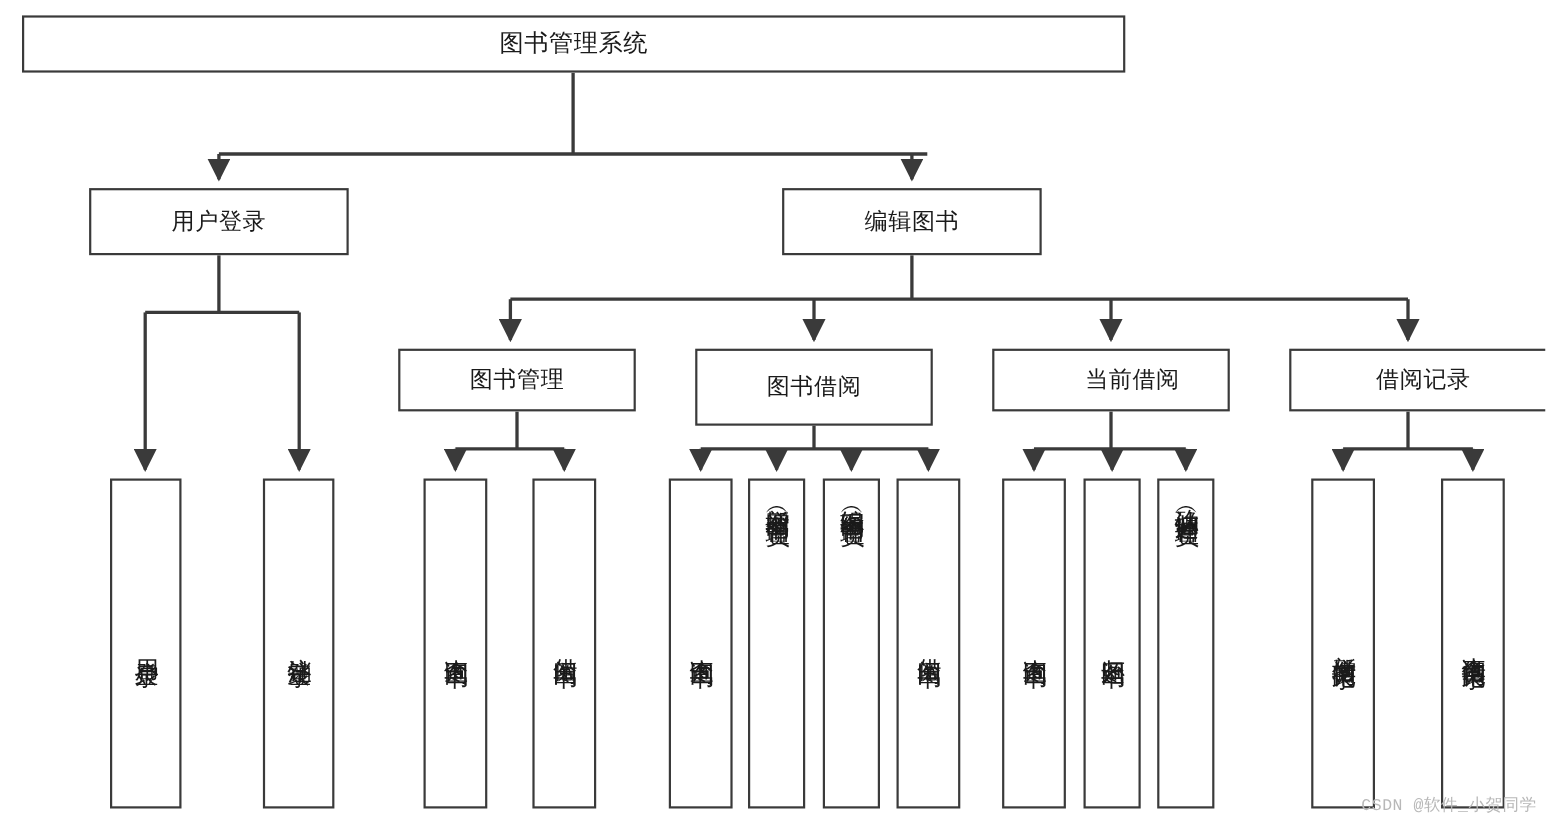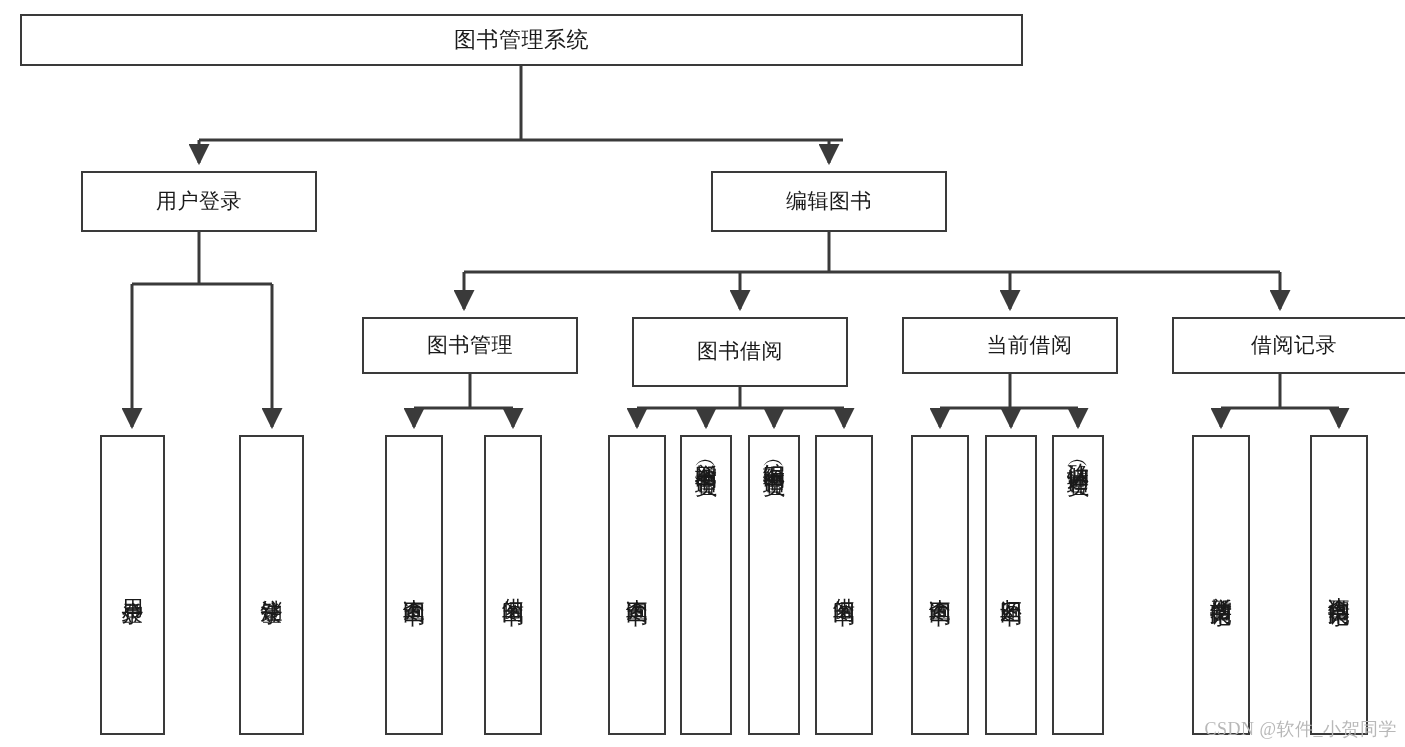--- a/index.html
+++ b/index.html
@@ -68,26 +68,26 @@
   }
   
   .node.v.toptext {
     align-items: flex-start;
     padding-top: 8px;
   }
   .watermark {
     position: absolute;
     right: 8px;
     bottom: 6px;
-    font-size: 18px;
+    font-size: 15px;
     color: #b8b8b8;
     letter-spacing: 0.5px;
     white-space: nowrap;
     z-index: 5;
-    font-family: Liberation Serif, serif;
+    font-family: Liberation Mono, monospace;
   }
 </style>
 </head>
 <body>
 
 <div id="canvas">
 
   <svg id="edges" viewBox="0 0 1405 747" xmlns="http://www.w3.org/2000/svg">
     <defs>
       <marker id="arrow" viewBox="0 0 10 10" refX="9" refY="5" markerWidth="7" markerHeight="7" orient="auto-start-reverse">

